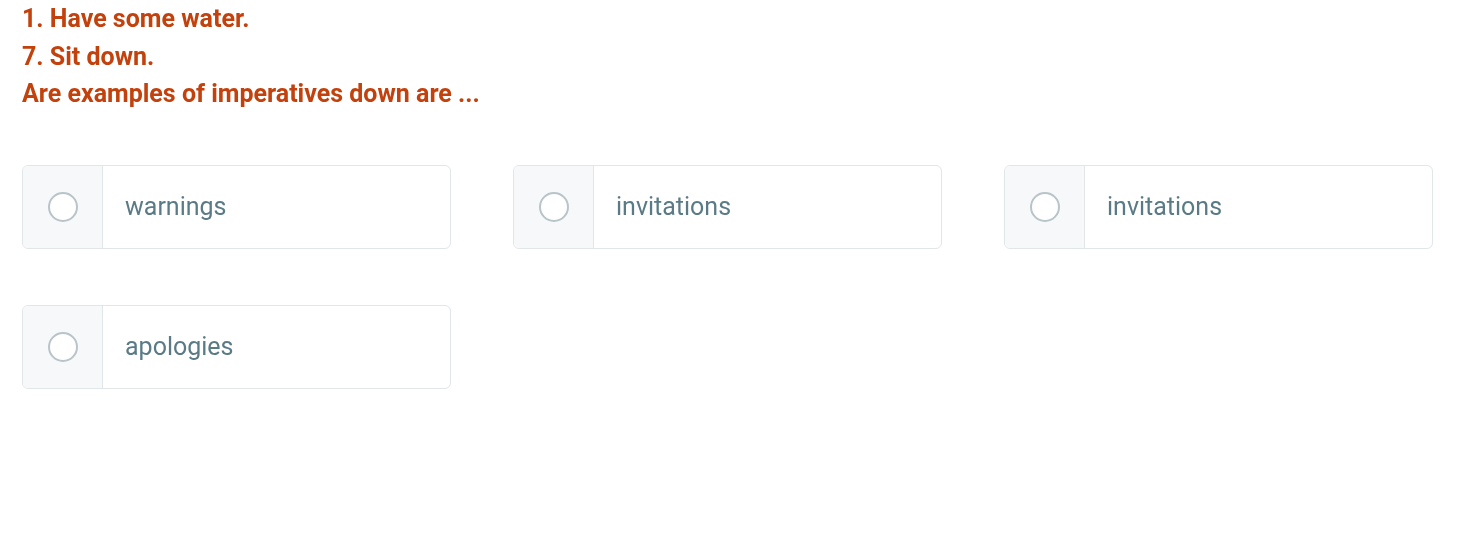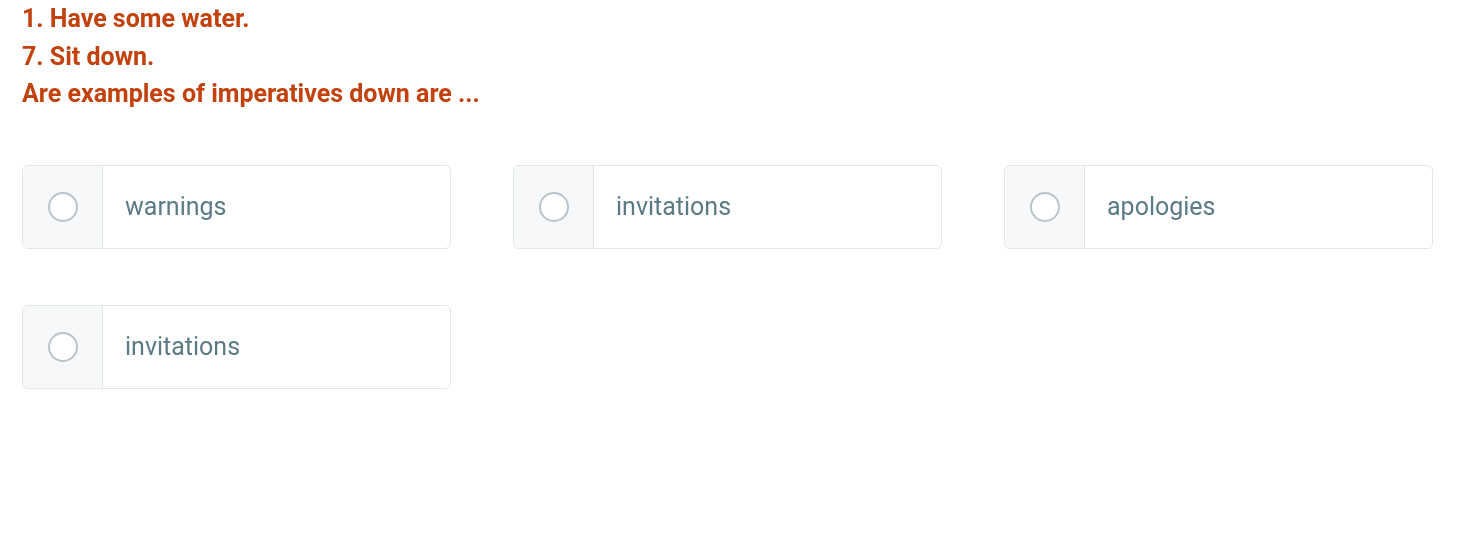--- a/index.html
+++ b/index.html
@@ -86,22 +86,22 @@
     <div class="option-radio">
       <div class="radio-circle"></div>
     </div>
     <div class="option-label">invitations</div>
   </div>
 
   <div class="option">
     <div class="option-radio">
       <div class="radio-circle"></div>
     </div>
-    <div class="option-label">apologies</div>
+    <div class="option-label">invitations</div>
   </div>
 
   <div class="option">
     <div class="option-radio">
       <div class="radio-circle"></div>
     </div>
-    <div class="option-label">invitations</div>
+    <div class="option-label">apologies</div>
   </div>
 </div>
 
 </body></html>

